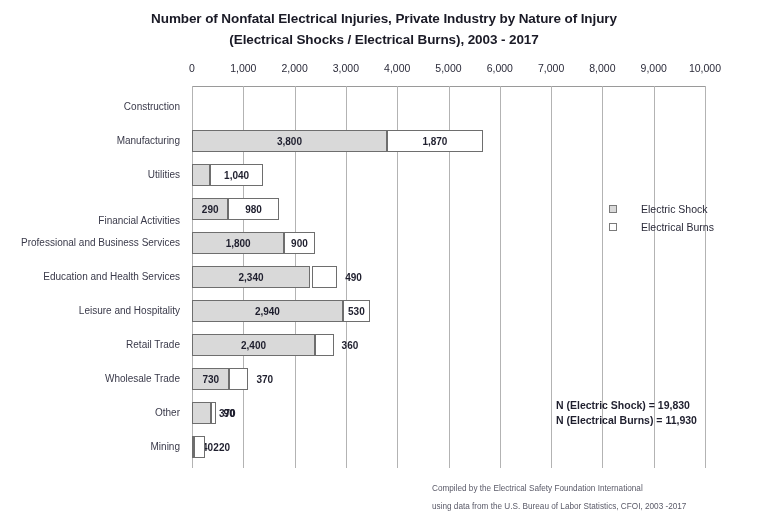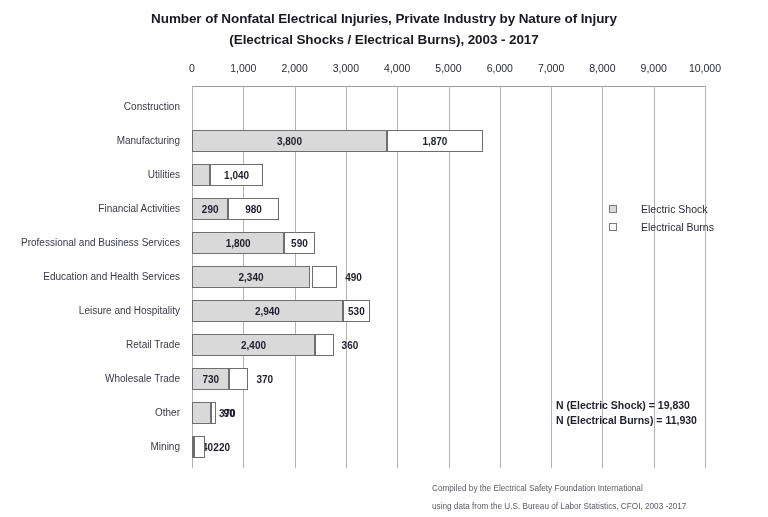--- a/index.html
+++ b/index.html
@@ -211,21 +211,21 @@
     <div class="x-tick" style="left: 551.1px;">7,000</div>
     <div class="x-tick" style="left: 602.4px;">8,000</div>
     <div class="x-tick" style="left: 653.7px;">9,000</div>
     <div class="x-tick" style="left: 705px;">10,000</div>
   </div>
 
 <div id="y-axis-labels">
     <div class="y-cat" style="top: 15px;">Construction</div>
     <div class="y-cat" style="top: 49px;">Manufacturing</div>
     <div class="y-cat" style="top: 83px;">Utilities</div>
-    <div class="y-cat" style="top: 117px;">Financial Activities</div>
+    <div class="y-cat" style="top: 129px;">Financial Activities</div>
     <div class="y-cat" style="top: 151px;">Professional and Business Services</div>
     <div class="y-cat" style="top: 185px;">Education and Health Services</div>
     <div class="y-cat" style="top: 219px;">Leisure and Hospitality</div>
     <div class="y-cat" style="top: 253px;">Retail Trade</div>
     <div class="y-cat" style="top: 287px;">Wholesale Trade</div>
     <div class="y-cat" style="top: 321px;">Other</div>
     <div class="y-cat" style="top: 355px;">Mining</div>
   </div>
 
 <div id="chart-area">
@@ -262,21 +262,21 @@
       </div>
       <div class="seg burns" style="left: 36.423px; width: 50.274px;">
         <span class="seg-label">980</span>
       </div>
     </div>
     <div class="bar-row" style="top: 146px; width: 513px;">
       <div class="seg shock" style="left: 0px; width: 92.34px;">
         <span class="seg-label">1,800</span>
       </div>
       <div class="seg burns" style="left: 92.34px; width: 30.267px;">
-        <span class="seg-label">590</span>
+        <span class="seg-label">900</span>
       </div>
     </div>
     <div class="bar-row" style="top: 180px; width: 513px;">
       <div class="seg shock" style="left: 0px; width: 118px;">
         <span class="seg-label">2,340</span>
       </div>
       <div class="seg-label outside" style="left: 153.179px;">490</div>
       <div class="seg burns" style="left: 120.042px; width: 25.137px;"></div>
     </div>
     <div class="bar-row" style="top: 214px; width: 513px;">

